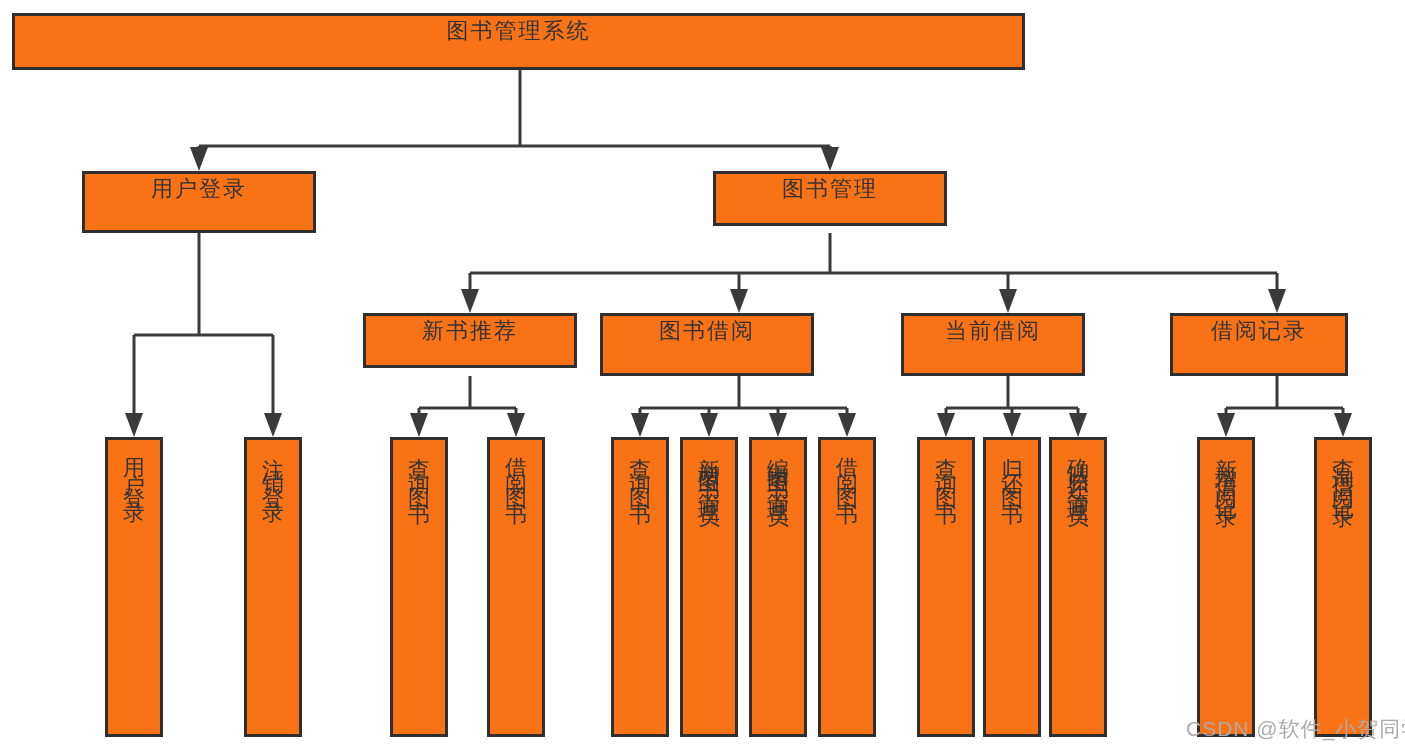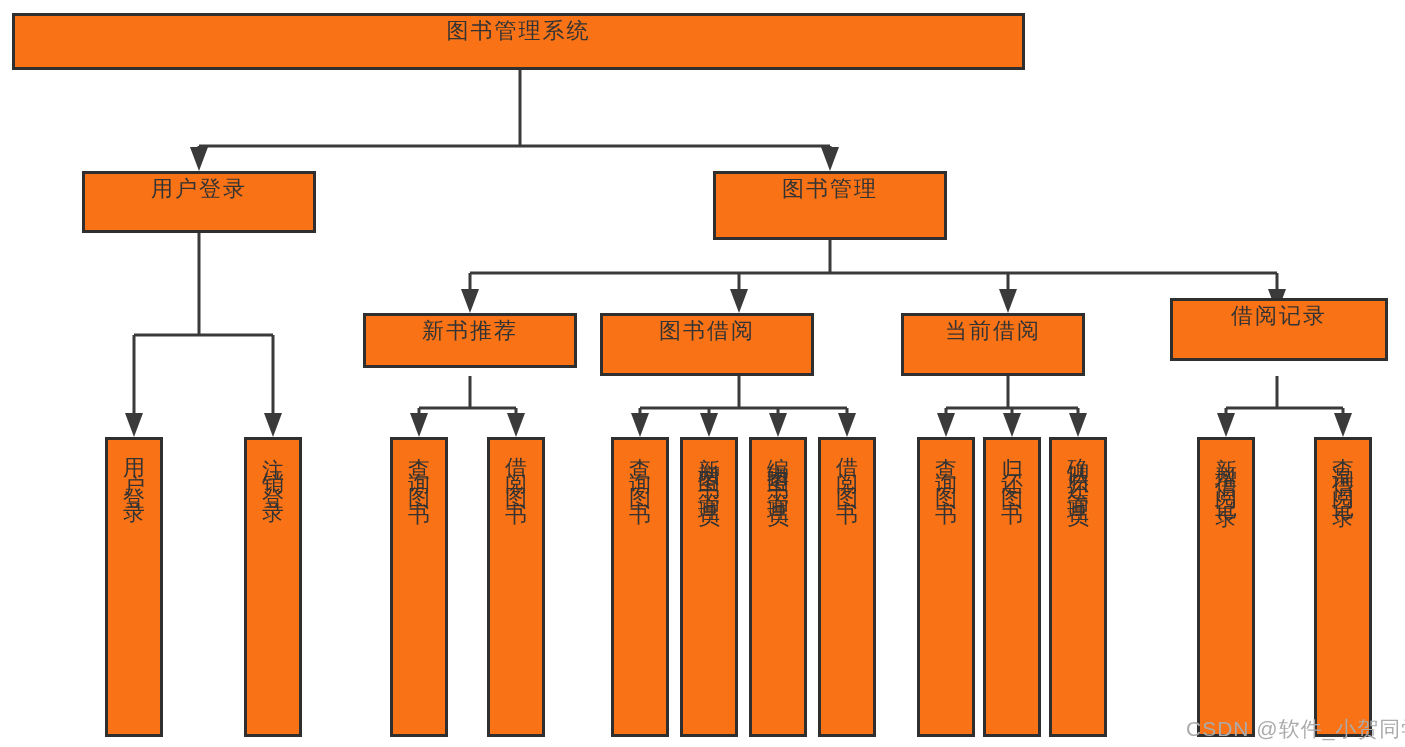--- a/index.html
+++ b/index.html
@@ -68,34 +68,34 @@
     </g>
   </svg>
 
   <div class="box hbox" style="left:12px;top:13px;width:1013px;height:57px;">
     <span>图书管理系统</span>
   </div>
 
   <div class="box hbox" style="left:82px;top:171px;width:234px;height:62px;">
     <span>用户登录</span>
   </div>
-  <div class="box hbox" style="left:713px;top:171px;width:234px;height:69px;">
+  <div class="box hbox" style="left:713px;top:171px;width:234px;height:55px;">
     <span>图书管理</span>
   </div>
 
   <div class="box hbox" style="left:363px;top:313px;width:214px;height:55px;">
     <span>新书推荐</span>
   </div>
   <div class="box hbox" style="left:600px;top:313px;width:214px;height:63px;">
     <span>图书借阅</span>
   </div>
   <div class="box hbox" style="left:901px;top:313px;width:184px;height:63px;">
     <span>当前借阅</span>
   </div>
-  <div class="box hbox" style="left:1170px;top:298px;width:218px;height:63px;">
+  <div class="box hbox" style="left:1170px;top:313px;width:178px;height:63px;">
     <span>借阅记录</span>
   </div>
 
   <div class="box vbox" style="left:105px;top:437px;width:58px;height:300px;">
     <span class="vlabel sparse">用户登录</span>
   </div>
   <div class="box vbox" style="left:244px;top:437px;width:58px;height:300px;">
     <span class="vlabel sparse">注销登录</span>
   </div>
 

